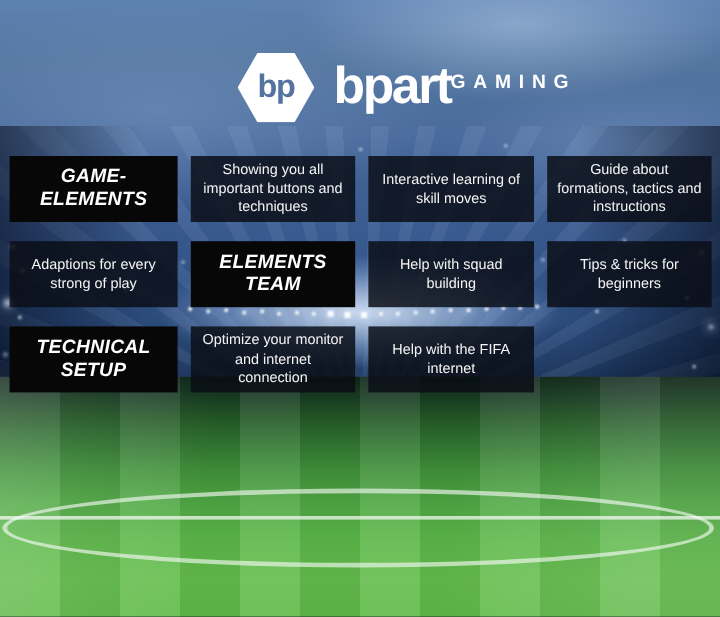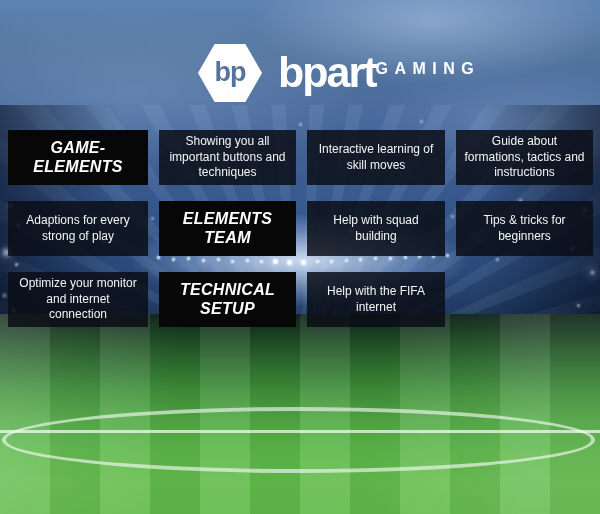--- a/index.html
+++ b/index.html
@@ -151,19 +151,19 @@
     <div class="cell cell-item">Interactive learning of skill moves</div>
 
     <div class="cell cell-item">Guide about formations, tactics and instructions</div>
     <div class="cell cell-item">Adaptions for every strong of play</div>
 
     <div class="cell cell-cat">ELEMENTS
 TEAM</div>
     <div class="cell cell-item">Help with squad building</div>
     <div class="cell cell-item">Tips &amp; tricks for beginners</div>
 
-    <div class="cell cell-item">Optimize your monitor and internet connection</div>
     <div class="cell cell-cat">TECHNICAL
 SETUP</div>
+    <div class="cell cell-item">Optimize your monitor and internet connection</div>
     <div class="cell cell-item">Help with the FIFA internet</div>
 
   </div>
 </div>
 
 </body></html>

